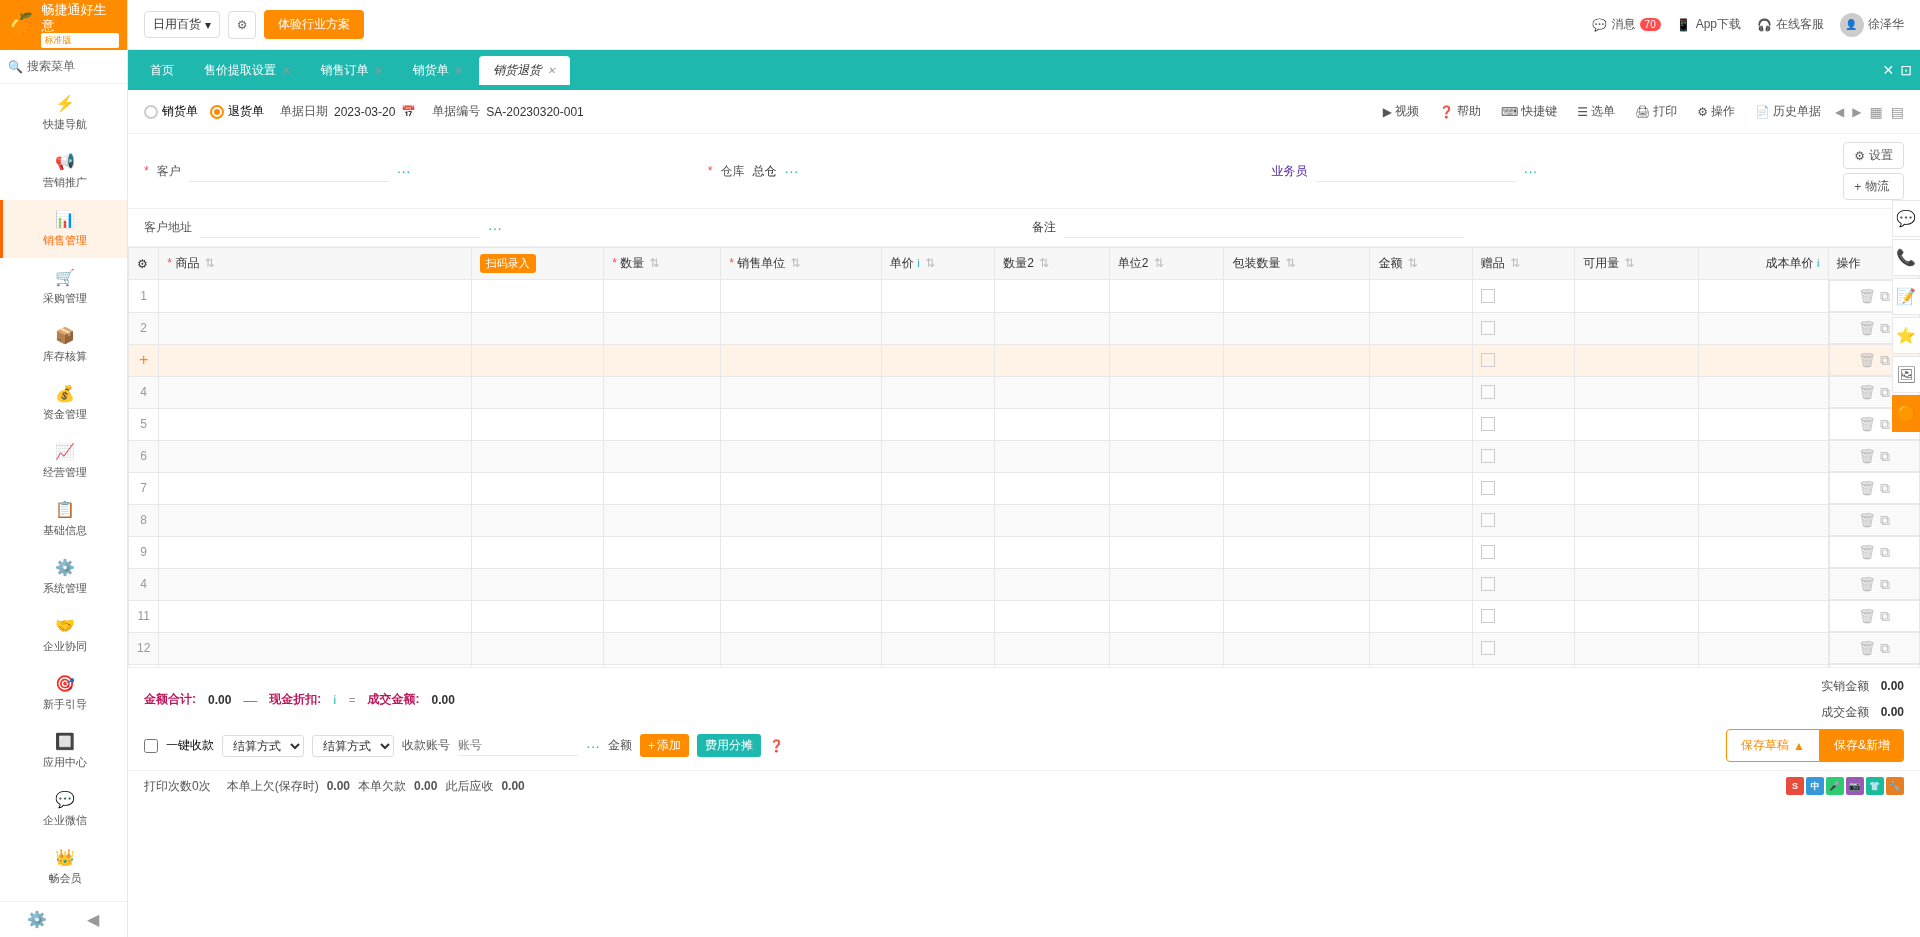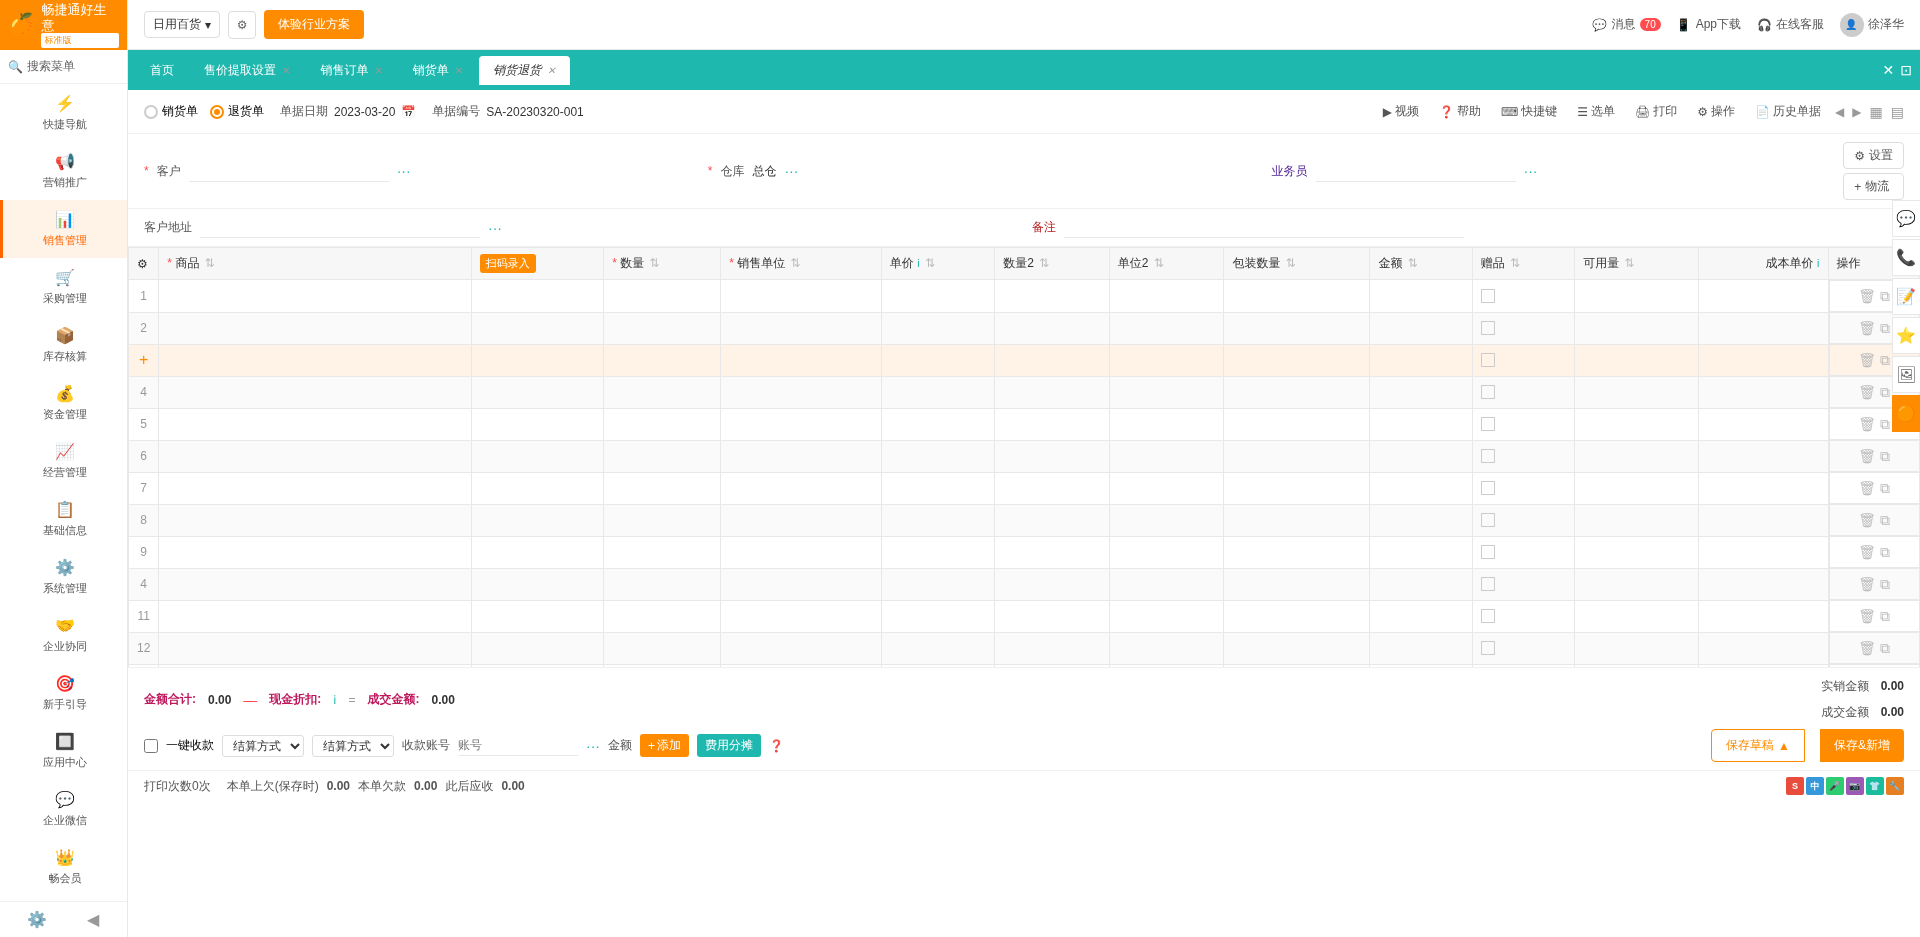--- a/index.html
+++ b/index.html
@@ -84,21 +84,21 @@
 
     
     .status-bar { padding: 6px 16px; background: #fff; border-top: 1px solid #f0f0f0; display: flex; align-items: center; justify-content: space-between; }
     .status-left { display: flex; align-items: center; gap: 16px; color: #555; }
     .status-right { display: flex; align-items: center; gap: 8px; }
 
     
     .save-area { display: flex; align-items: flex-end; flex-direction: column; gap: 4px; }
     .sale-amount-box { text-align: center; color: #555; font-size: 12px; line-height: 1.8; }
     .amount-val { color: #333; font-weight: bold; margin-left: 8px; }
-    .save-btn-group { display: flex; gap: 15px; }
+    .save-btn-group { display: flex; gap: 0; }
     .save-draft-btn { background: #fff; border: 1px solid #ff8c00; color: #ff8c00; border-radius: 4px 0 0 4px; padding: 7px 14px; cursor: pointer; font-size: 12px; display: flex; align-items: center; gap: 4px; }
     .save-new-btn { background: #ff8c00; border: none; color: #fff; border-radius: 0 4px 4px 0; padding: 7px 14px; cursor: pointer; font-size: 12px; display: flex; align-items: center; gap: 4px; }
 
     
     .right-panel { position: fixed; right: 0; top: 200px; display: flex; flex-direction: column; gap: 2px; z-index: 100; }
     .right-panel-btn { width: 28px; background: #fff; border: 1px solid #e8e8e8; border-right: none; padding: 8px 4px; cursor: pointer; color: #666; font-size: 16px; display: flex; align-items: center; justify-content: center; }
     .right-panel-btn.active { background: #ff8c00; color: #fff; border-color: #ff8c00; }
 
     .table-wrapper { overflow-x: auto; overflow-y: auto; max-height: 420px; }
     .col-gear { width: 30px; }
@@ -334,21 +334,21 @@
       </div>
     </div>
 
     <div style="padding:8px 16px;display:flex;align-items:center;gap:16px;border-bottom:1px solid #f0f0f0;">
       <div style="flex:1;display:flex;align-items:center;gap:8px;">
         <span style="color:#555;">客户地址</span>
         <input type="text" class="form-input" style="flex: 1 1 0%; max-width: 280px;">
         <span class="ellipsis-btn">···</span>
       </div>
       <div style="flex:1;display:flex;align-items:center;gap:8px;">
-        <span style="color:#b91c1c;">备注</span>
+        <span style="color:#404040;">备注</span>
         <input type="text" class="form-input" style="flex: 1 1 0%; max-width: 400px;">
       </div>
     </div>
 
     <div class="table-wrapper">
       <table class="data-table">
         <thead>
           <tr>
             <th class="col-gear">
               <span>⚙</span>

